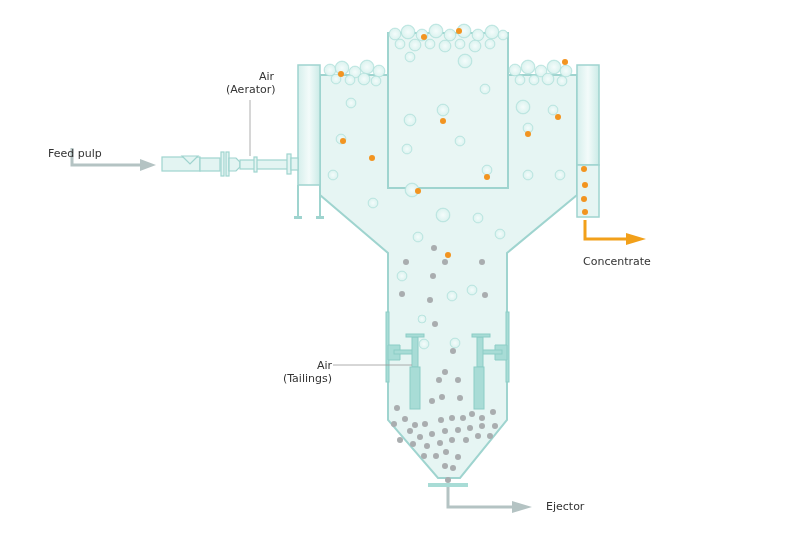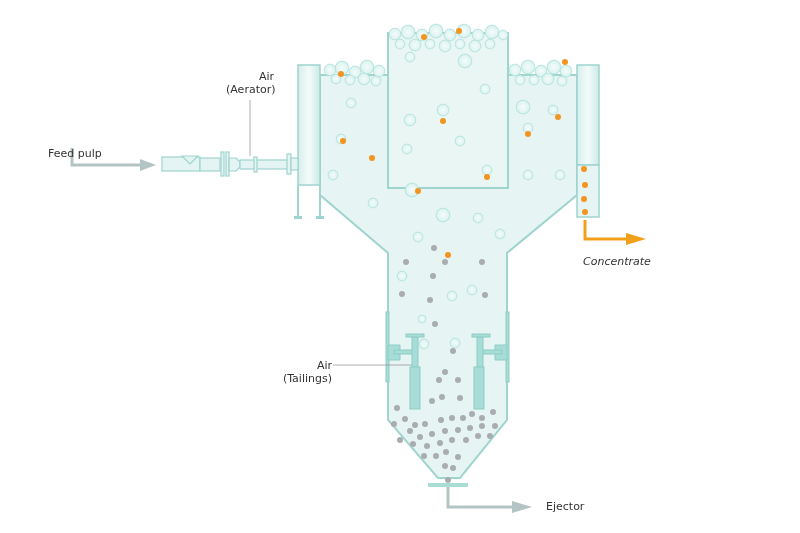--- a/index.html
+++ b/index.html
@@ -232,18 +232,18 @@
     <polyline points="448,487 448,507 515,507"></polyline>
   </g>
   <path d="M512,501 L532,507 L512,513 Z" fill="#b4c3c3"></path>
 </svg>
 
 <div class="lbl" style="left:48px;top:127px;margin-top:20px;">Feed pulp</div>
 <div class="lbl" style="left:226px;top:70px;width:48px;">
   <div>Air</div>
   <div>(Aerator)</div>
 </div>
-<div class="lbl" style="left:583px;top:255px;font-style:italic;">Concentrate</div>
+<div class="lbl" style="left:583px;top:255px;">Concentrate</div>
 <div class="lbl" style="left:280px;top:359px;width:52px;">
   <div>Air</div>
   <div>(Tailings)</div>
 </div>
 <div class="lbl" style="left:546px;top:500px;">Ejector</div>
 
 </body></html>

